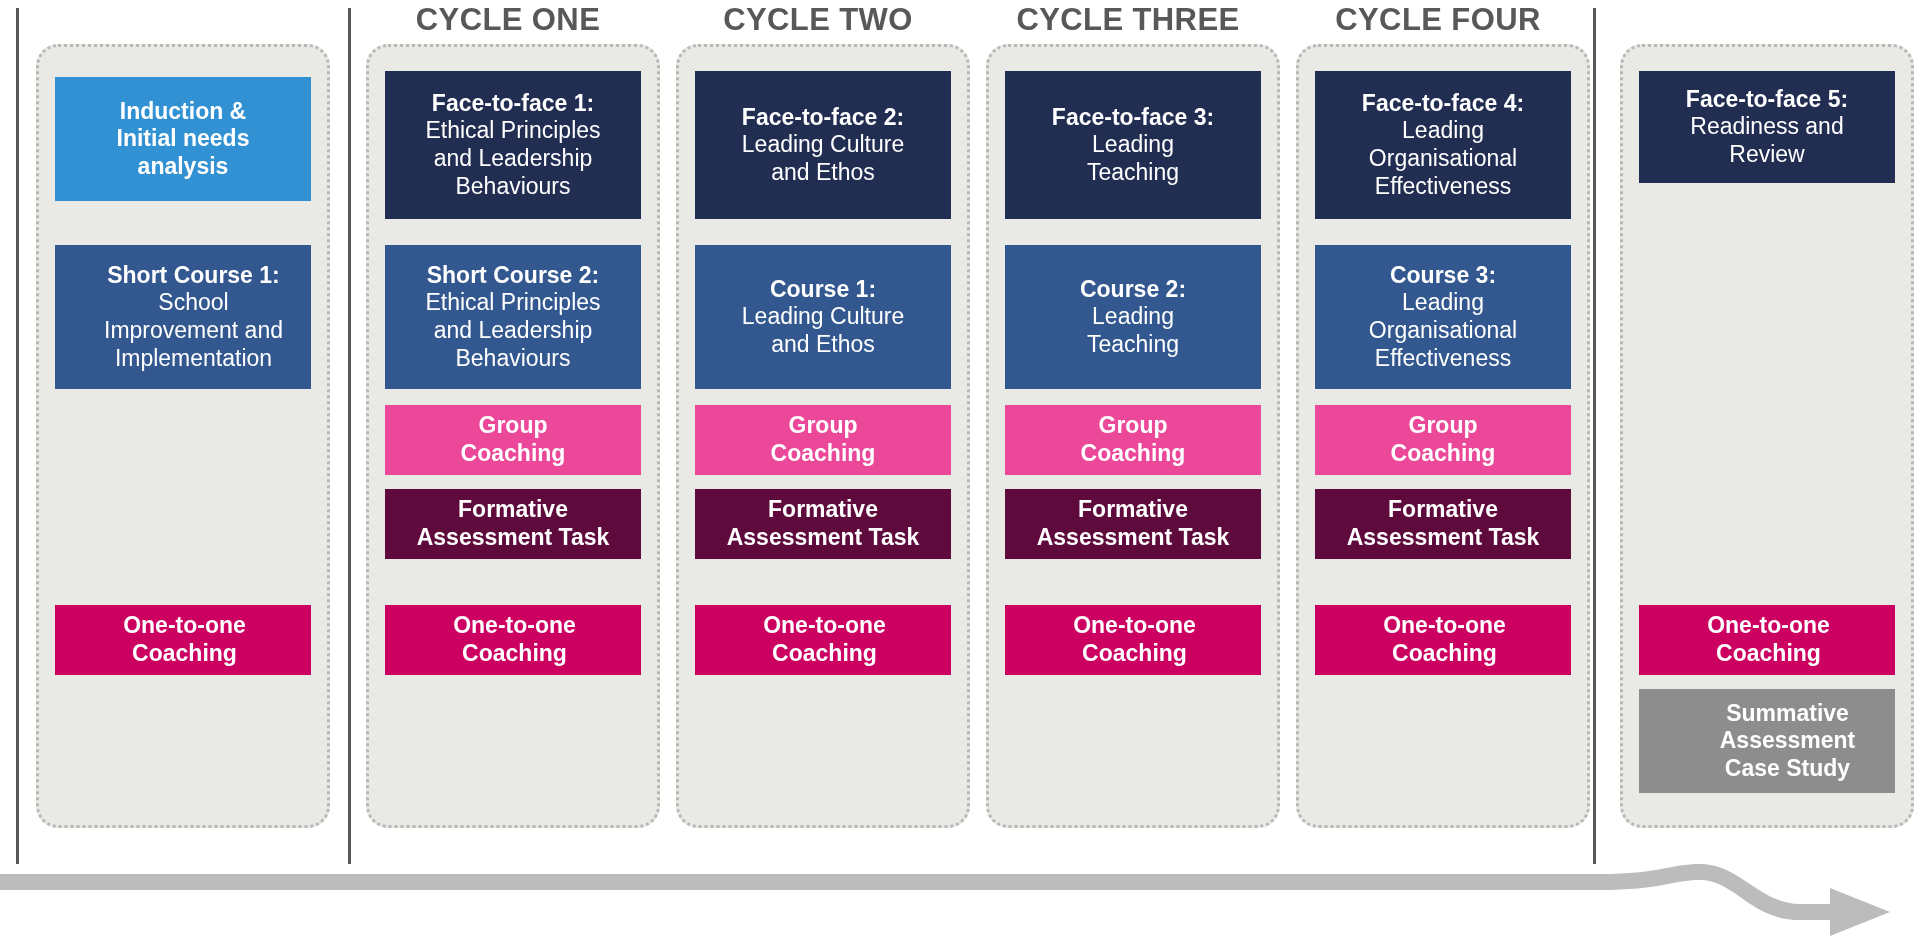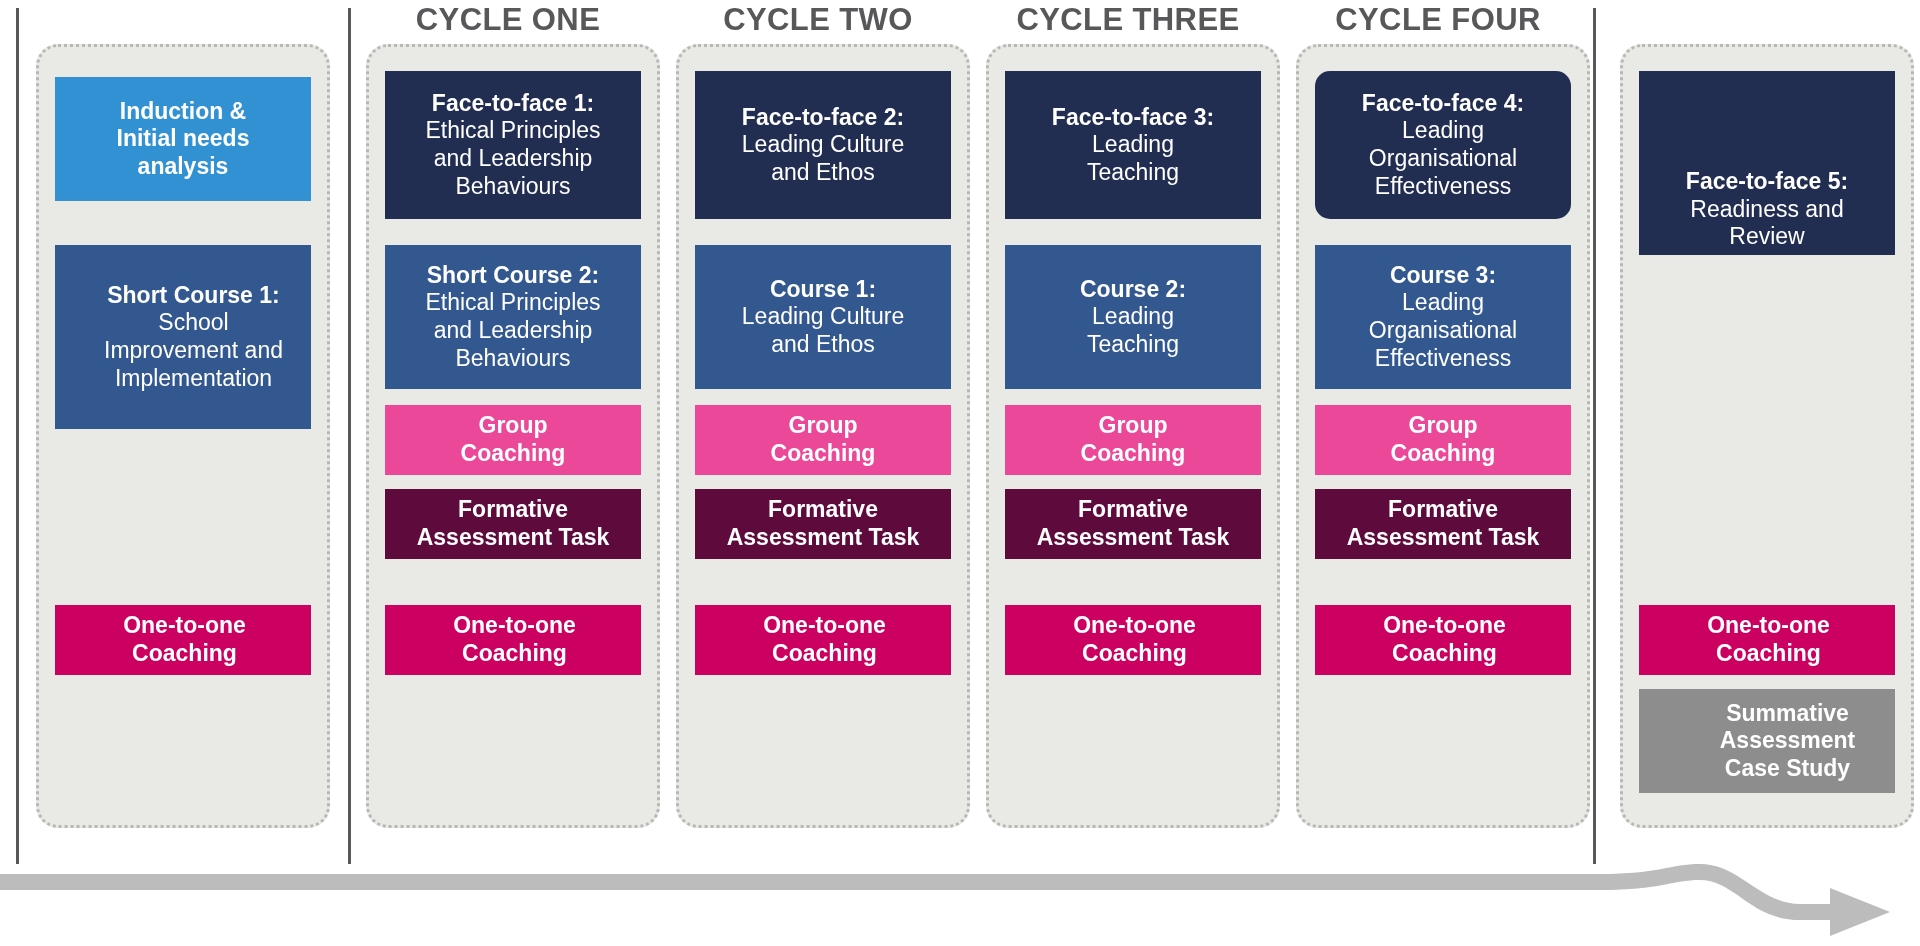--- a/index.html
+++ b/index.html
@@ -103,21 +103,21 @@
   <div class="cycle-label" style="left:670px;  width:296px;">CYCLE TWO</div>
   <div class="cycle-label" style="left:1290px; width:296px;">CYCLE FOUR</div>
   <div class="cycle-label" style="left:980px;  width:296px;">CYCLE THREE</div>
 
   <div class="panel" style="left:36px; width:294px;">
     <div class="block c-lightblue" style="top:30px;  height:124px;">
         <div class="ln-bold">Induction &amp;</div>
         <div class="ln-bold">Initial needs</div>
         <div class="ln-bold">analysis</div>
       </div>
-    <div class="block c-blue" style="top:198px; height:184px;padding-left:27px;">
+    <div class="block c-blue" style="top:198px; height:144px;padding-left:27px;">
         <div class="ln-bold">Short Course 1:</div>
         <div class="ln-normal">School</div>
         <div class="ln-normal">Improvement and</div>
         <div class="ln-normal">Implementation</div>
       </div>
     <div class="block c-pink" style="top:558px; height:70px;">
         <div class="ln-bold">One-to-one</div>
         <div class="ln-bold">Coaching</div>
       </div>
   </div>
@@ -193,21 +193,21 @@
         <div class="ln-bold">Formative</div>
         <div class="ln-bold">Assessment Task</div>
       </div>
     <div class="block c-pink" style="top:558px; height:70px;">
         <div class="ln-bold">One-to-one</div>
         <div class="ln-bold">Coaching</div>
       </div>
   </div>
 
   <div class="panel" style="left:1296px; width:294px;">
-    <div class="block c-navy" style="top:24px;  height:148px;border-radius:15px;">
+    <div class="block c-navy" style="top:24px;  height:148px;">
         <div class="ln-bold">Face-to-face 4:</div>
         <div class="ln-normal">Leading</div>
         <div class="ln-normal">Organisational</div>
         <div class="ln-normal">Effectiveness</div>
       </div>
     <div class="block c-blue" style="top:198px; height:144px;">
         <div class="ln-bold">Course 3:</div>
         <div class="ln-normal">Leading</div>
         <div class="ln-normal">Organisational</div>
         <div class="ln-normal">Effectiveness</div>
@@ -220,21 +220,21 @@
         <div class="ln-bold">Formative</div>
         <div class="ln-bold">Assessment Task</div>
       </div>
     <div class="block c-pink" style="top:558px; height:70px;">
         <div class="ln-bold">One-to-one</div>
         <div class="ln-bold">Coaching</div>
       </div>
   </div>
 
   <div class="panel" style="left:1620px; width:294px;">
-    <div class="block c-navy" style="top:24px;  height:184px;justify-content:flex-end;">
+    <div class="block c-navy" style="top:24px;  height:112px;">
         <div class="ln-bold">Face-to-face 5:</div>
         <div class="ln-normal">Readiness and</div>
         <div class="ln-normal">Review</div>
       </div>
     <div class="block c-pink" style="top:558px; height:70px;">
         <div class="ln-bold">One-to-one</div>
         <div class="ln-bold">Coaching</div>
       </div>
     <div class="block c-grey" style="top:642px; height:104px;padding-left:47px;">
         <div class="ln-bold">Summative</div>

